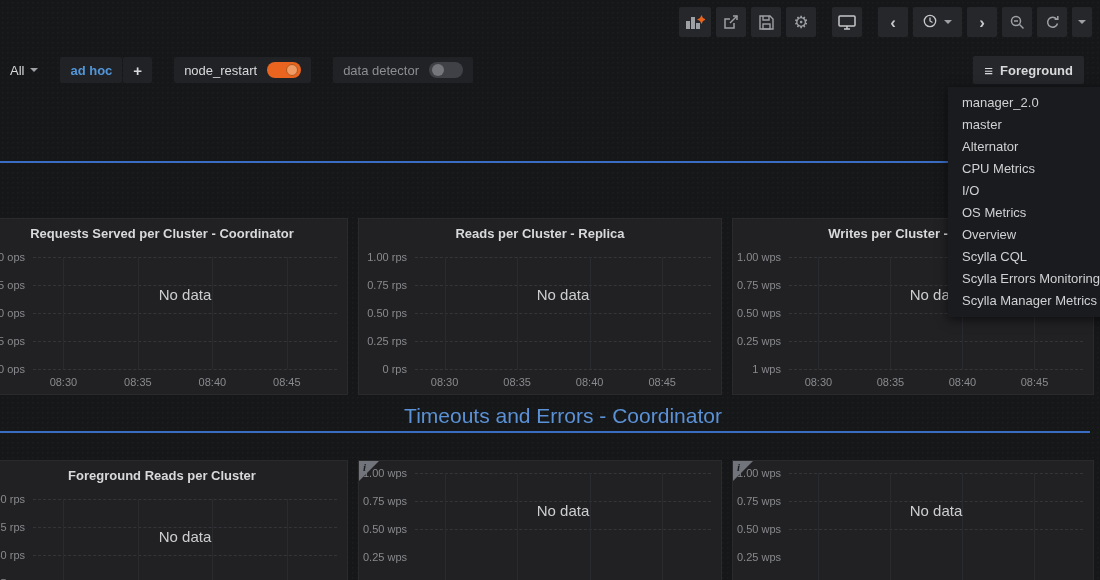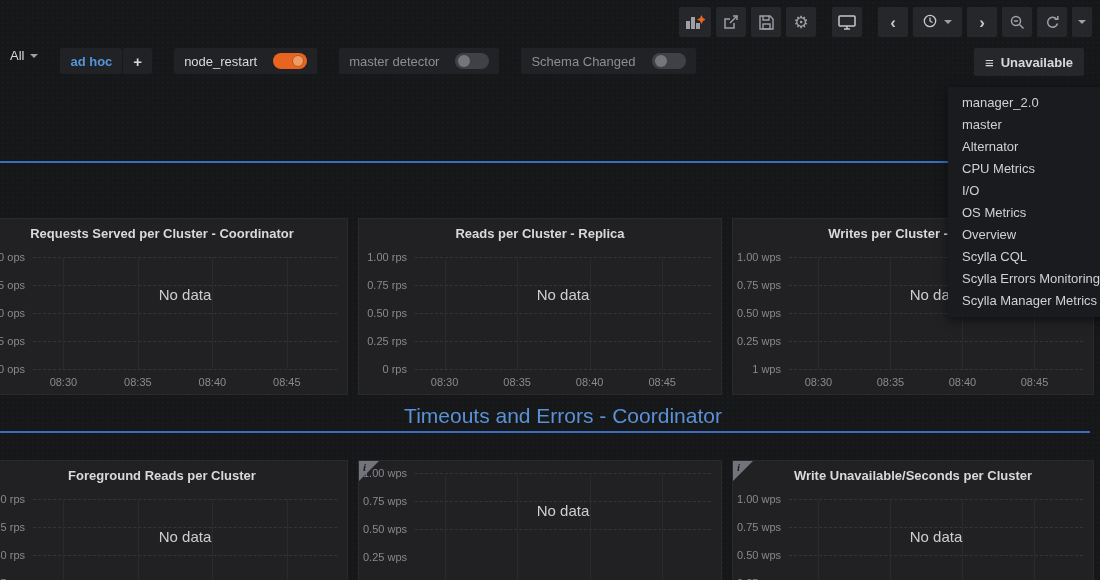--- a/index.html
+++ b/index.html
@@ -23,31 +23,31 @@
   .time-btn { height:30px; margin-left:5px; padding:0 10px; background:#26272b; border-radius:2px;
     display:flex; align-items:center; gap:7px; font-size:14px; color:#d8d9da; cursor:pointer; border:none; }
   .caret { width:0; height:0; border-left:4px solid transparent; border-right:4px solid transparent;
     border-top:4px solid #9da0a5; display:inline-block; }
   .chev { font-size:17px; font-weight:bold; color:#c7c8ca; line-height:1; }
   .gear-glyph { font-size:17px; line-height:1; }
   .menu-glyph { font-size:15px; font-weight:bold; line-height:1; color:#d8d9da; }
 
   
   .submenu { position:absolute; top:48px; left:0; right:0; height:44px;
-    display:flex; align-items:flex-start; padding:0 10px; }
+    display:flex; align-items:center; padding:0 10px; }
   .var-ctrl { display:flex; align-items:center; gap:6px; font-size:13px; color:#d8d9da;
     margin-right:22px; cursor:pointer; }
   .chip { height:26px; display:inline-flex; align-items:center; padding:0 10px;
     background:#202226; border-radius:2px; font-size:13px; cursor:pointer; }
   .chip-blue { color:#5296d9; font-weight:bold; }
   .chip-group { display:flex; align-items:center; gap:1px; margin-right:22px; }
   .chip-plus { color:#d8d9da; font-weight:bold; font-size:15px; padding:0 10px; }
   .value-seg { display:flex; align-items:center; gap:6px; padding:0 8px; height:26px;
     background:#121317; border-radius:2px; color:#d8d9da; cursor:pointer; }
-  .toggle-chip { gap:16px; margin-right:22px; }
+  .toggle-chip { gap:10px; margin-right:22px; }
   .toggle-label-on { color:#d8d9da; }
   .toggle-label-off { color:#8d8e91; }
   .toggle { position:relative; width:34px; height:16px; border-radius:8px; cursor:pointer; }
   .toggle.on { background:#e8641f; }
   .toggle.off { background:#3f4146; }
   .toggle .knob { position:absolute; top:2px; width:12px; height:12px; border-radius:50%; }
   .toggle.on .knob { right:3px; background:#ef9b66; border:1px solid #b5581d; }
   .toggle.off .knob { left:3px; background:#74767c; }
   .dash-btn { margin-left:auto; margin-right:6px; height:28px; padding:0 11px;
     background:#26272b; border-radius:2px; display:flex; align-items:center; gap:7px;
@@ -174,34 +174,28 @@
     <span class="chip chip-blue">ad hoc</span>
     <span class="chip chip-plus">+</span>
   </div>
   <div class="chip toggle-chip">
     <span class="toggle-label-on">node_restart</span>
     <span class="toggle on">
         <span class="knob"></span>
       </span>
   </div>
   <div class="chip toggle-chip">
-    <span class="toggle-label-off">master detector</span>
+    <span class="toggle-label-off">data detector</span>
     <span class="toggle off">
         <span class="knob"></span>
       </span>
   </div>
-  <div class="chip toggle-chip">
-    <span class="toggle-label-off">Schema Changed</span>
-    <span class="toggle off">
-        <span class="knob"></span>
-      </span>
-  </div>
   <button class="dash-btn">
     <span class="menu-glyph">≡</span>
-    <span>Unavailable</span>
+    <span>Foreground</span>
   </button>
 </div>
 
 <div class="blue-divider"></div>
 
 <div class="panel" style="left:-24px; top:218px; width:372px;">
     <div class="panel-title">Requests Served per Cluster - Coordinator</div>
     <div class="plot">
       <div class="hline" style="top: 0%;"></div>
       <span class="ytick" style="top: 0%;">1.00 ops</span>
@@ -308,21 +302,20 @@
       <div class="vline" style="left: 10%;"></div>
       <div class="vline" style="left: 34.5%;"></div>
       <div class="vline" style="left: 59%;"></div>
       <div class="vline" style="left: 83.5%;"></div>
       <span class="no-data">No data</span>
     </div>
   </div>
 <div class="panel" style="left:732px; top:460px; width:362px;">
     <div class="corner"></div>
     <span class="corner-i">i</span>
-    <div class="panel-title">Write Unavailable/Seconds per Cluster</div>
     <div class="plot">
       <div class="hline" style="top: 0%;"></div>
       <span class="ytick" style="top: 0%;">1.00 wps</span>
       <div class="hline" style="top: 25%;"></div>
       <span class="ytick" style="top: 25%;">0.75 wps</span>
       <div class="hline" style="top: 50%;"></div>
       <span class="ytick" style="top: 50%;">0.50 wps</span>
       <span class="ytick" style="top: 75%;">0.25 wps</span>
       <div class="vline" style="left: 10%;"></div>
       <div class="vline" style="left: 34.5%;"></div>

